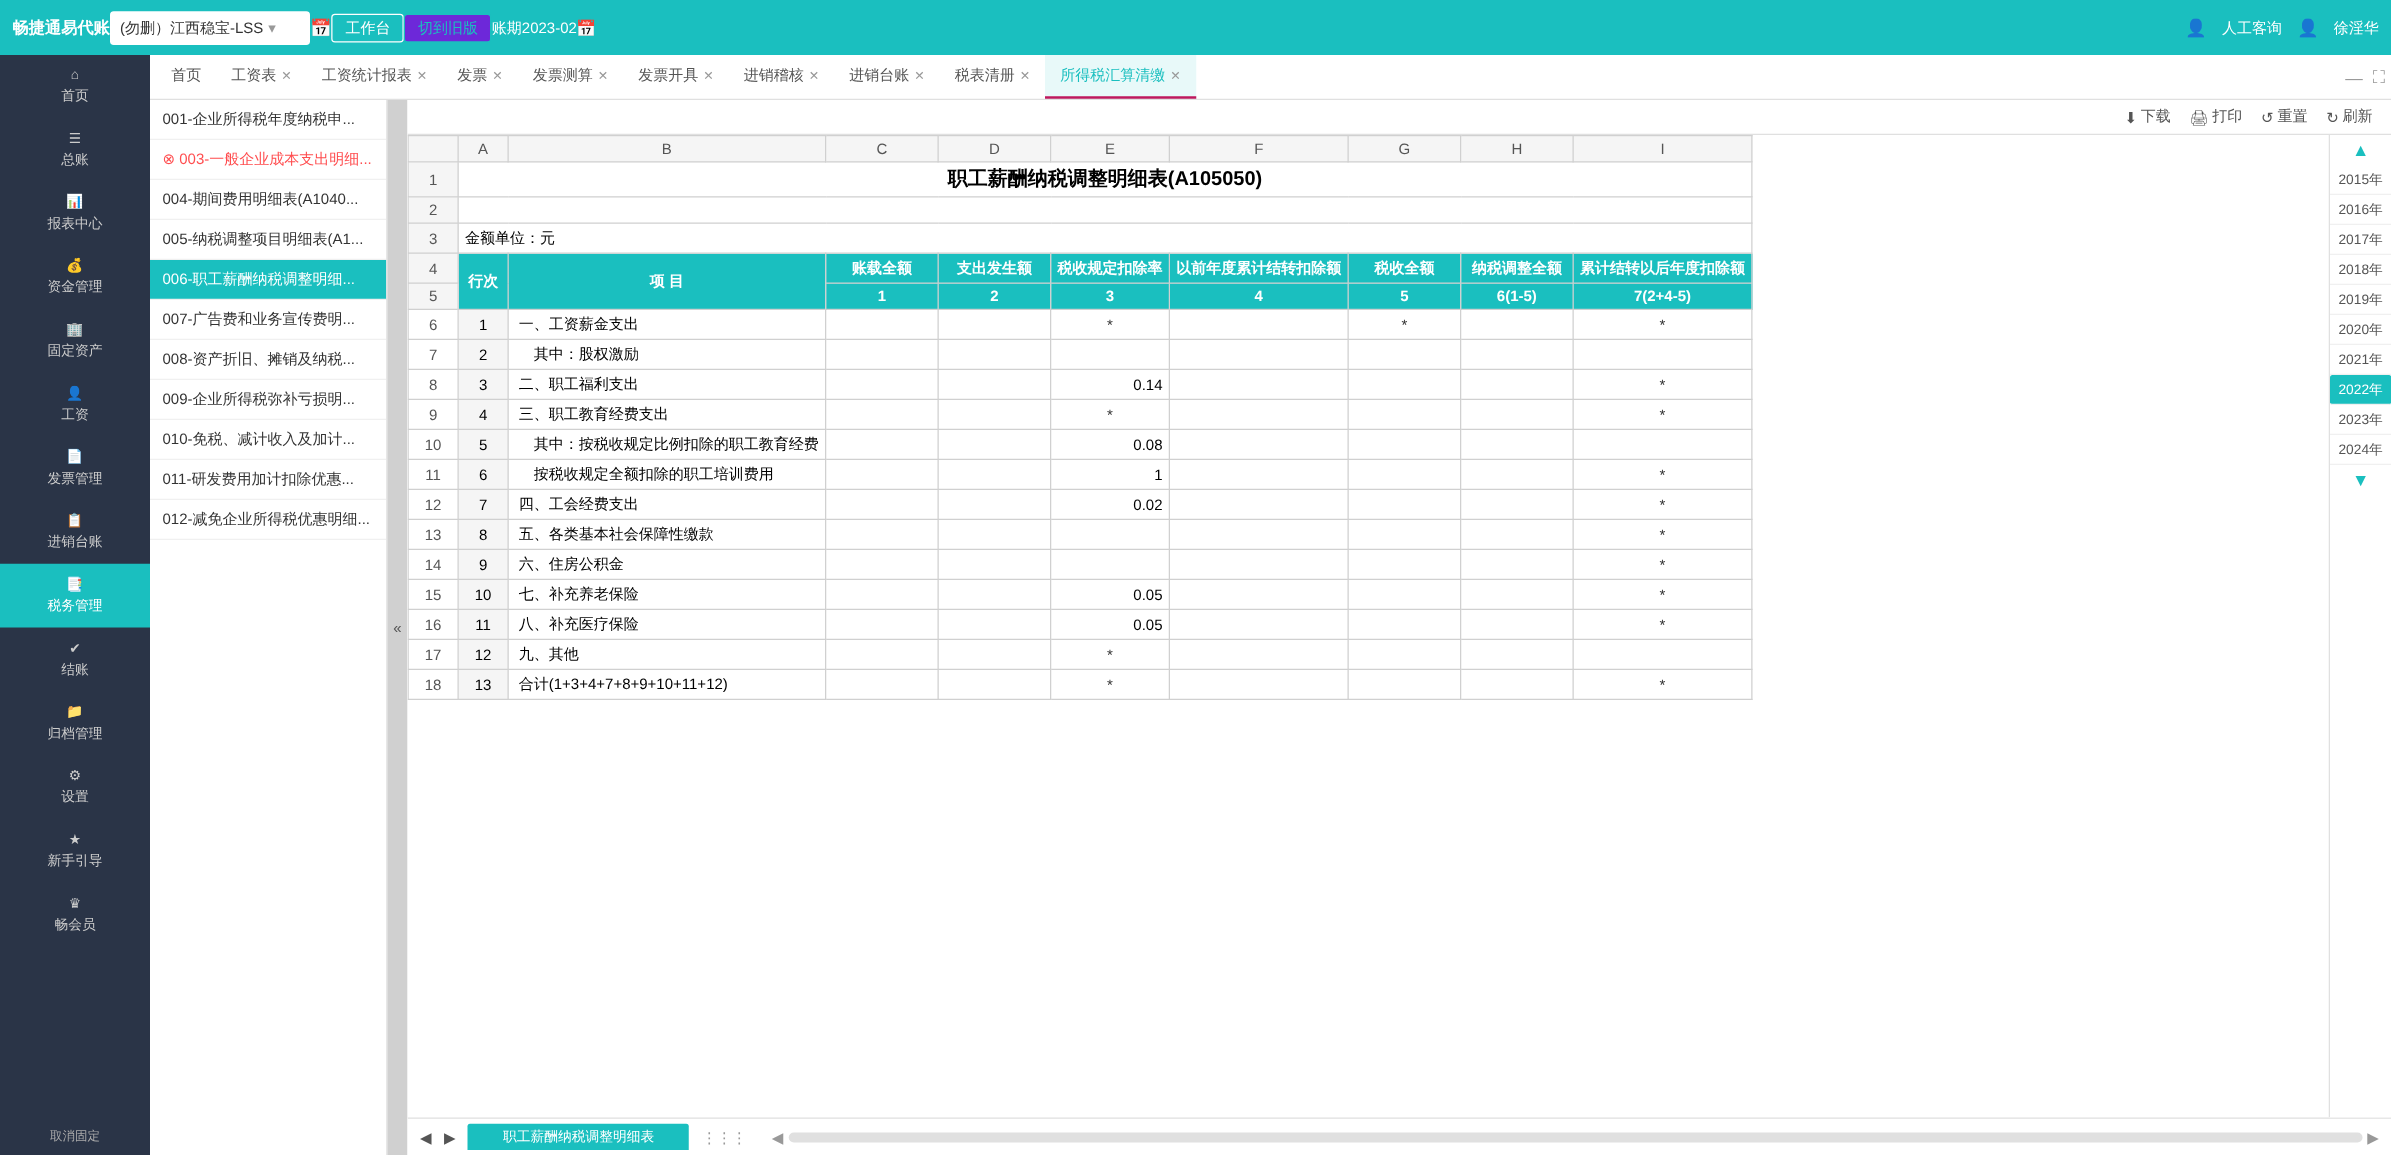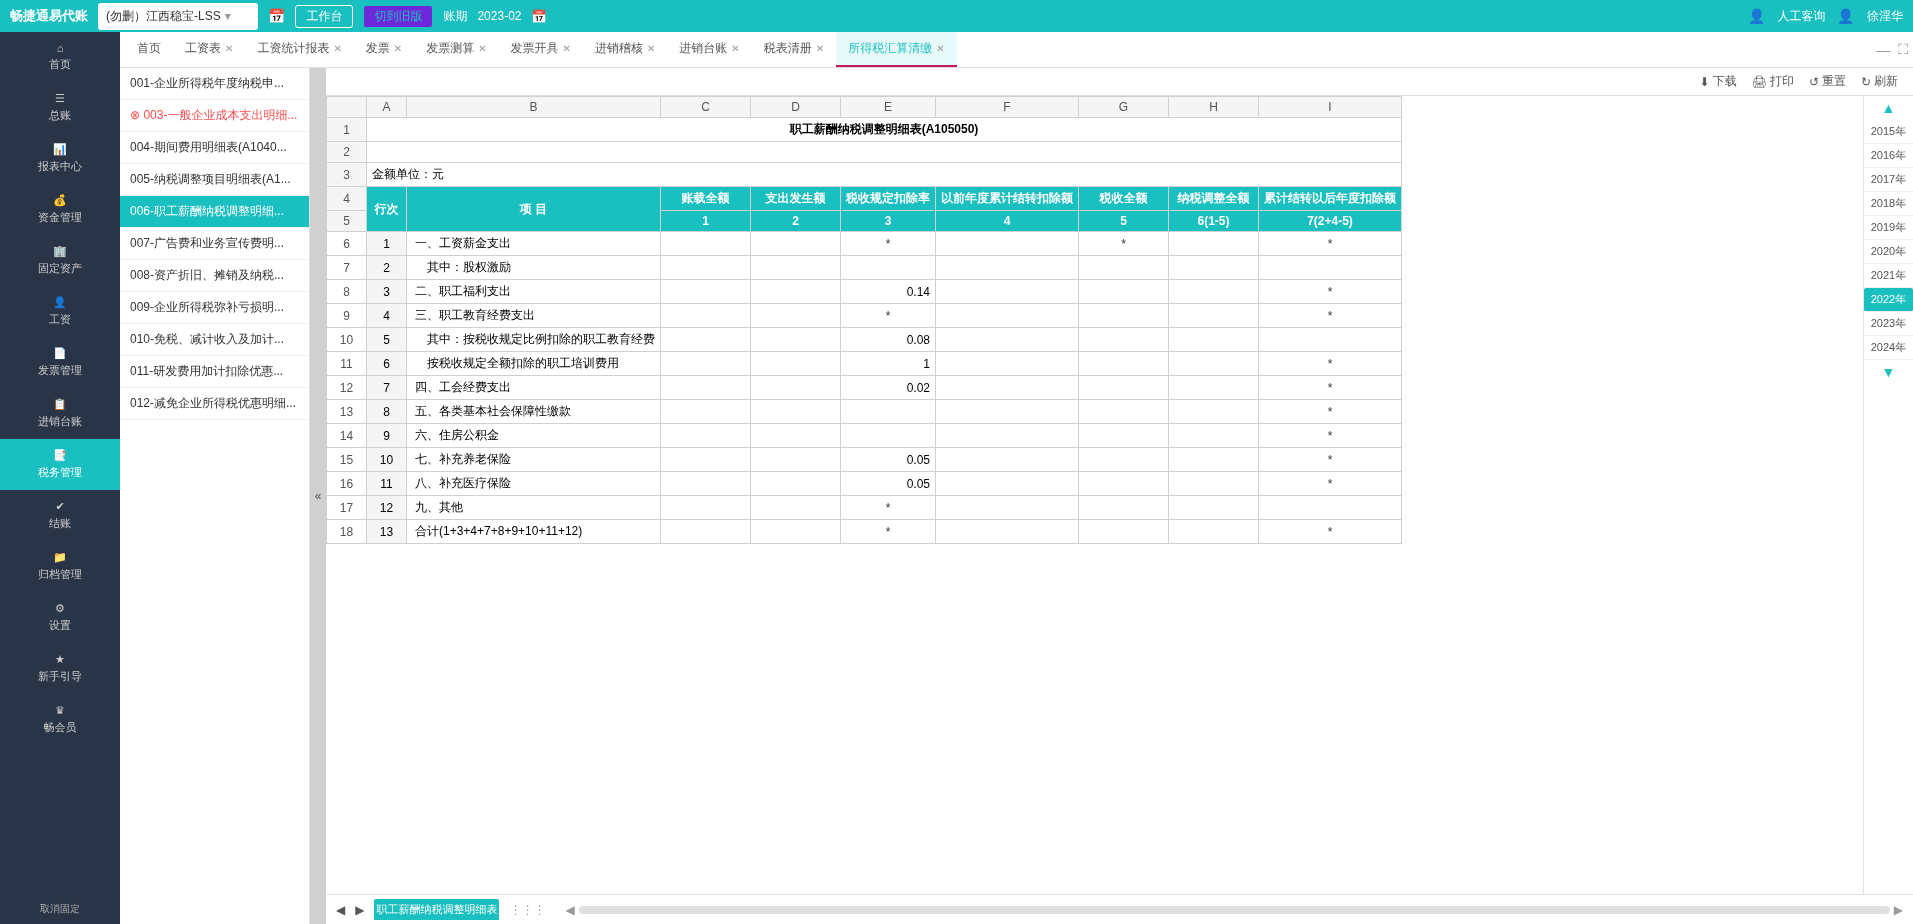--- a/index.html
+++ b/index.html
@@ -1,19 +1,19 @@
 <!DOCTYPE html>
 <html><head>
   <meta charset="utf-8">
   <style>
     * { box-sizing: border-box; margin: 0; padding: 0; }
     body { font-family: 'Microsoft YaHei', sans-serif; font-size: 12px; background: #f0f2f5; display: flex; flex-direction: column; height: 924px; overflow: hidden; }
 
     
-    .top-bar { height: 32px; background: #1abfbf; display: flex; align-items: center; padding: 0 10px; gap: 10px; flex-shrink: 0; }
+    .top-bar { height: 44px; background: #1abfbf; display: flex; align-items: center; padding: 0 10px; gap: 0; flex-shrink: 0; }
     .top-bar-company { background: white; border-radius: 3px; padding: 5px 8px; font-size: 12px; color: #333; display: flex; align-items: center; gap: 4px; min-width: 160px; }
     .top-bar-btn-workspace { background: #1abfbf; color: white; border: 1px solid white; border-radius: 3px; padding: 2px 10px; font-size: 12px; cursor: pointer; }
     .top-bar-btn-old { background: #6d28d9; color: #1abfbf; border: 1px solid #1abfbf; border-radius: 3px; padding: 2px 10px; font-size: 12px; cursor: pointer; }
     .top-bar-right { margin-left: auto; display: flex; align-items: center; gap: 12px; color: white; font-size: 12px; }
 
     
     .main-layout { display: flex; flex: 1; overflow: hidden; }
 
     
     .sidebar { width: 120px; background: #2a3447; display: flex; flex-direction: column; flex-shrink: 0; overflow-y: auto; }
@@ -68,21 +68,21 @@
     table.sheet .header-cyan { background: #1abfbf; color: white; text-align: center; font-weight: bold; }
     table.sheet .data-row td { background: white; }
     table.sheet .data-row td.idx { text-align: center; background: #f5f5f5; }
     table.sheet .data-row td.name { padding-left: 8px; }
     table.sheet .data-row td.name.indent { padding-left: 20px; }
     table.sheet .data-row td.val { text-align: right; }
     table.sheet .data-row td.asterisk { text-align: center; color: #333; }
 
     
     .bottom-bar { height: 30px; background: white; border-top: 1px solid #e0e0e0; display: flex; align-items: center; padding: 0 10px; gap: 10px; flex-shrink: 0; }
-    .bottom-tab { padding: 3px 2px; background: #1abfbf; color: white; font-size: 11px; border-radius: 2px 2px 0 0; cursor: pointer; }
+    .bottom-tab { padding: 3px 28px; background: #1abfbf; color: white; font-size: 11px; border-radius: 2px 2px 0 0; cursor: pointer; }
     .bottom-bar-icons { margin-left: auto; display: flex; gap: 8px; color: #999; font-size: 12px; }
     .bottom-scroll-bar { flex: 1; height: 8px; background: #e0e0e0; border-radius: 4px; }
 
     
     .collapse-arrow { width: 16px; background: #d0d0d0; cursor: pointer; display: flex; align-items: center; justify-content: center; color: #555; font-size: 12px; flex-shrink: 0; }
   </style>
 </head>
 <body>
 
 <div class="top-bar">
@@ -308,21 +308,21 @@
                   <td class="col-header">F</td>
                   <td class="col-header">G</td>
                   <td class="col-header">H</td>
                   <td class="col-header">I</td>
                 </tr>
               </thead>
               <tbody>
 
                 <tr>
                   <td class="row-num">1</td>
-                  <td colspan="9" class="title-row" style="text-align:center; font-size:12px; font-weight:bold; background:white;margin-top:16px;">
+                  <td colspan="9" class="title-row" style="text-align:center; font-size:16px; font-weight:bold; background:white;margin-top:16px;">
                     职工薪酬纳税调整明细表(A105050)
                   </td>
                 </tr>
 
                 <tr>
                   <td class="row-num">2</td>
                   <td colspan="9" style="background:white;"></td>
                 </tr>
 
                 <tr>

